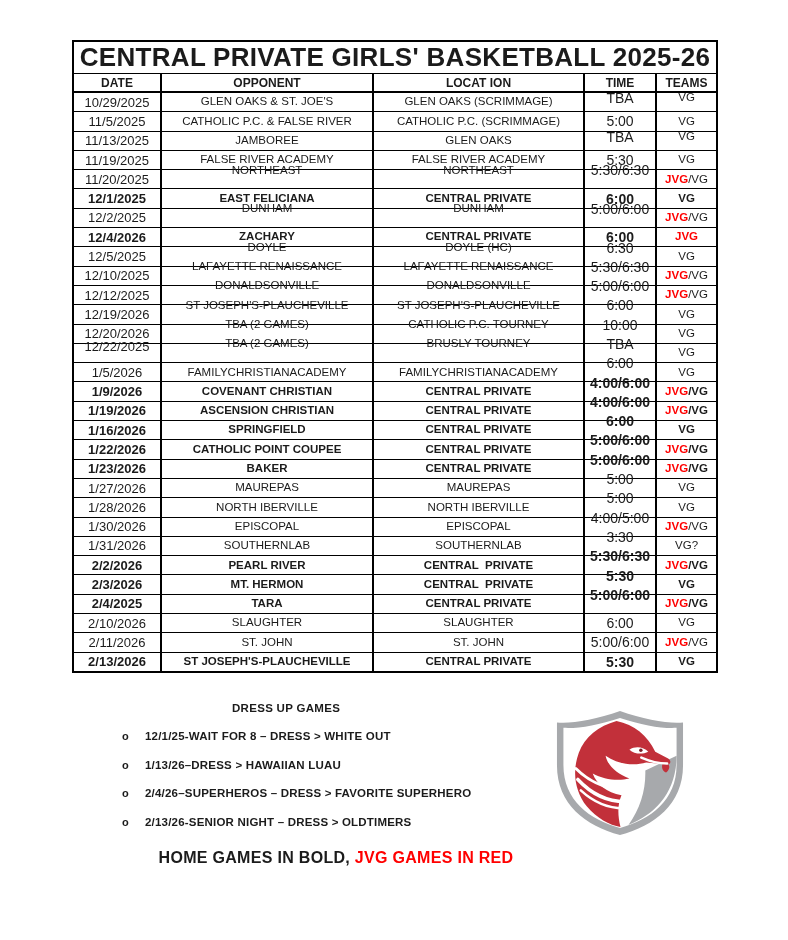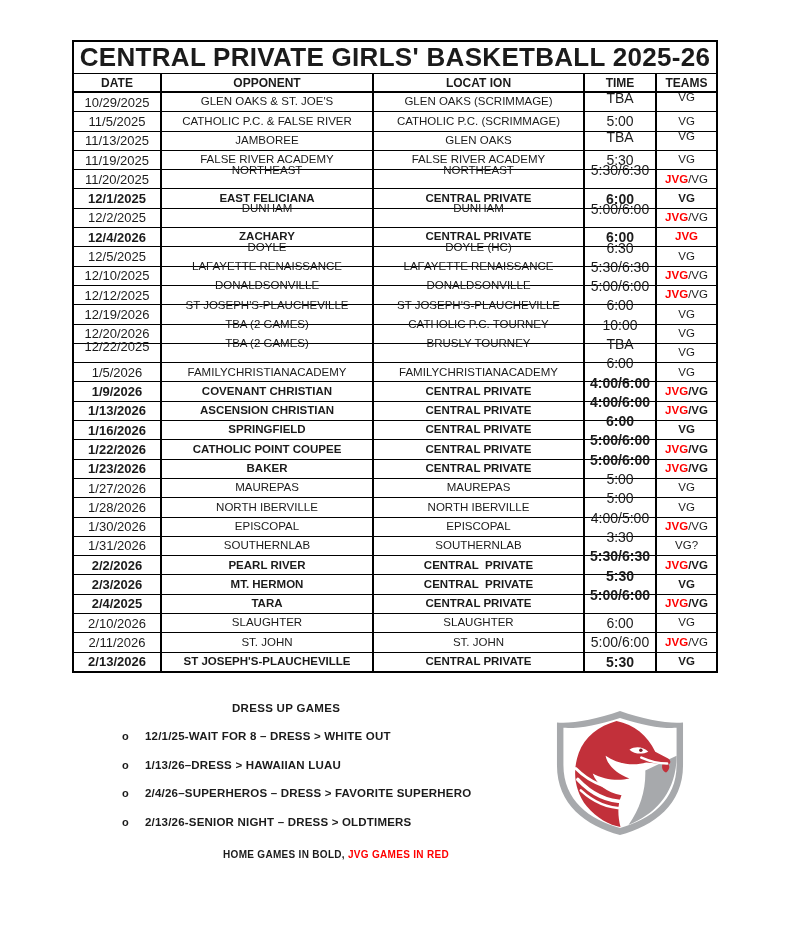--- a/index.html
+++ b/index.html
@@ -48,21 +48,21 @@
     display:flex;flex-direction:column;gap:16.5px;
     font-size:11.5px;font-weight:bold;letter-spacing:.2px;
     list-style:none;margin:0;padding:0;
   }
   .dress-item{display:flex;align-items:baseline;}
   .bullet{width:23px;flex:0 0 23px;font-weight:bold;font-size:11px;}
 
   
   .footer-note{
     position:absolute;left:0;top:849px;width:672px;text-align:center;
-    font-size:10px;font-weight:bold;letter-spacing:.3px;
+    font-size:16px;font-weight:bold;letter-spacing:.3px;
   }
 
   
   .logo{position:absolute;left:542px;top:706px;width:156px;height:134px;}
   .logo svg{width:100%;height:100%;display:block;}
 </style>
 </head>
 <body>
 
 <div class="sheet">
@@ -194,21 +194,21 @@
       <td class="c-teams"><span>VG</span></td>
     </tr>
         <tr class="home">
       <td class="c-date"><span>1/9/2026</span></td>
       <td class="c-opp"><span>COVENANT CHRISTIAN</span></td>
       <td class="c-loc"><span>CENTRAL PRIVATE</span></td>
       <td class="c-time"><span class="u9">4:00/6:00</span></td>
       <td class="c-teams"><span class="red">JVG</span><span>/VG</span></td>
     </tr>
         <tr class="home">
-      <td class="c-date"><span>1/13/2026</span></td>
+      <td class="c-date"><span>1/19/2026</span></td>
       <td class="c-opp"><span>ASCENSION CHRISTIAN</span></td>
       <td class="c-loc"><span>CENTRAL PRIVATE</span></td>
       <td class="c-time"><span class="u9">4:00/6:00</span></td>
       <td class="c-teams"><span class="red">JVG</span><span>/VG</span></td>
     </tr>
         <tr class="home">
       <td class="c-date"><span>1/16/2026</span></td>
       <td class="c-opp"><span>SPRINGFIELD</span></td>
       <td class="c-loc"><span>CENTRAL PRIVATE</span></td>
       <td class="c-time"><span class="u9">6:00</span></td>

